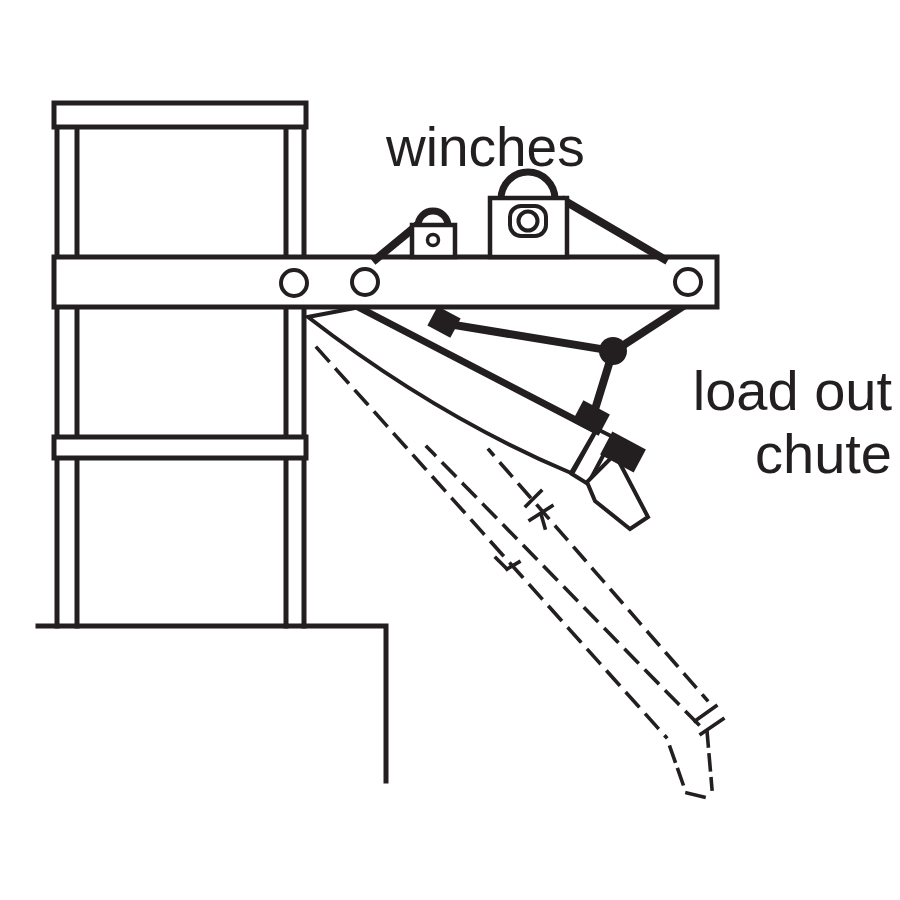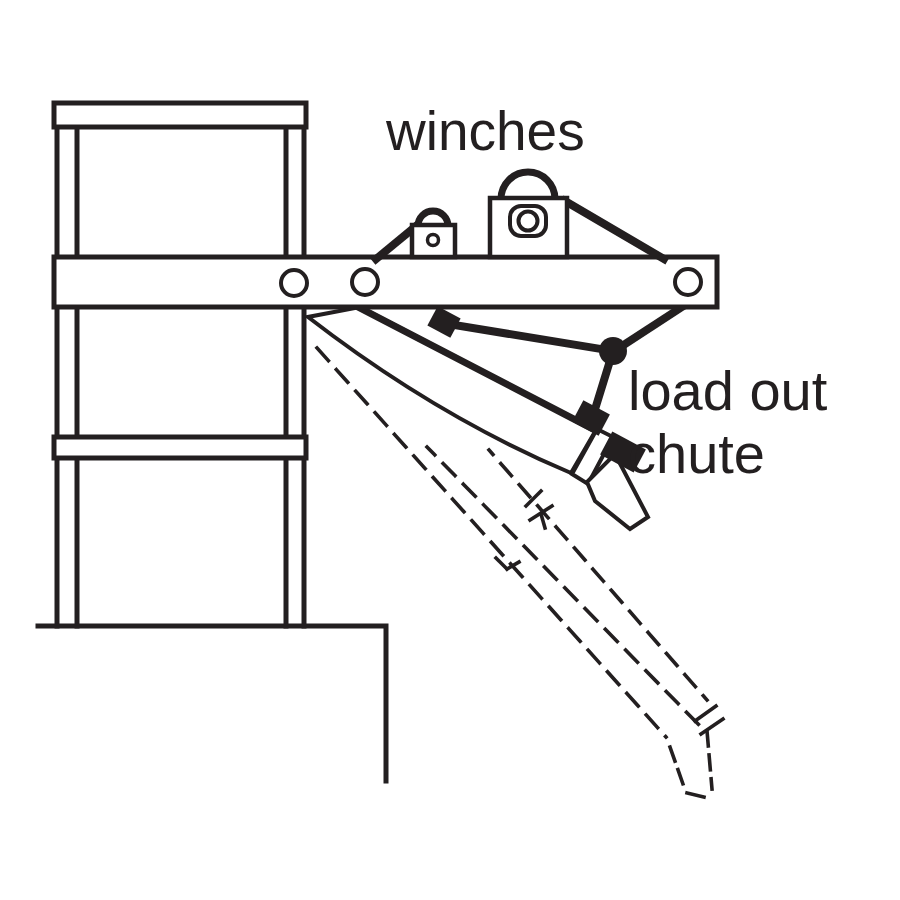--- a/index.html
+++ b/index.html
@@ -22,31 +22,31 @@
   }
   .label {
     position: absolute;
     color: #231f20;
     font-family: "Liberation Sans", sans-serif;
     font-weight: 400;
     white-space: pre-line;
   }
   .label-winches {
     left: 386px;
-    top: 104px;
+    top: 120px;
     font-size: 55px;
     line-height: 1;
   }
   .label-chute {
     left: 628px;
     top: 360px;
     width: 264px;
     font-size: 56px;
     line-height: 1.12;
-    text-align: left;
+    text-align: right;
   }
 </style>
 </head>
 <body>
 
 <div id="canvas">
 
   <svg id="drawing" width="900" height="900" viewBox="0 0 900 900" fill="none" stroke-linecap="square" stroke-linejoin="miter">
 
     <g stroke="#231f20">

